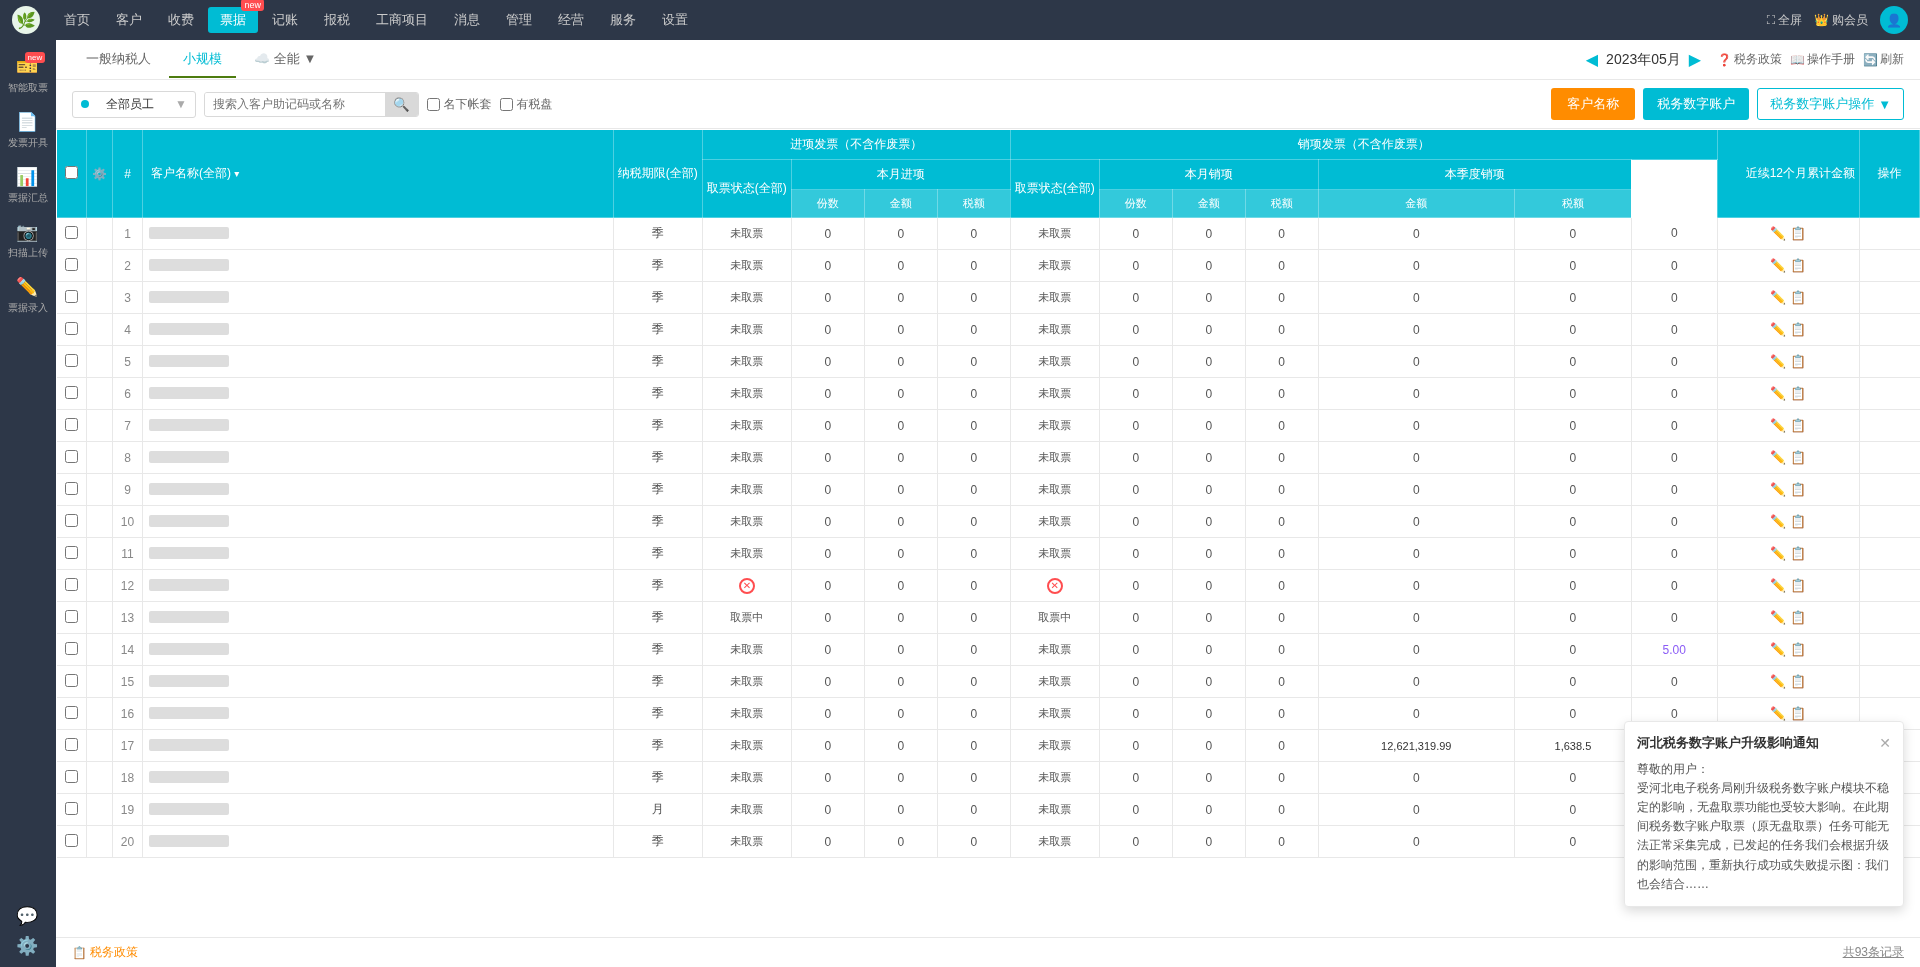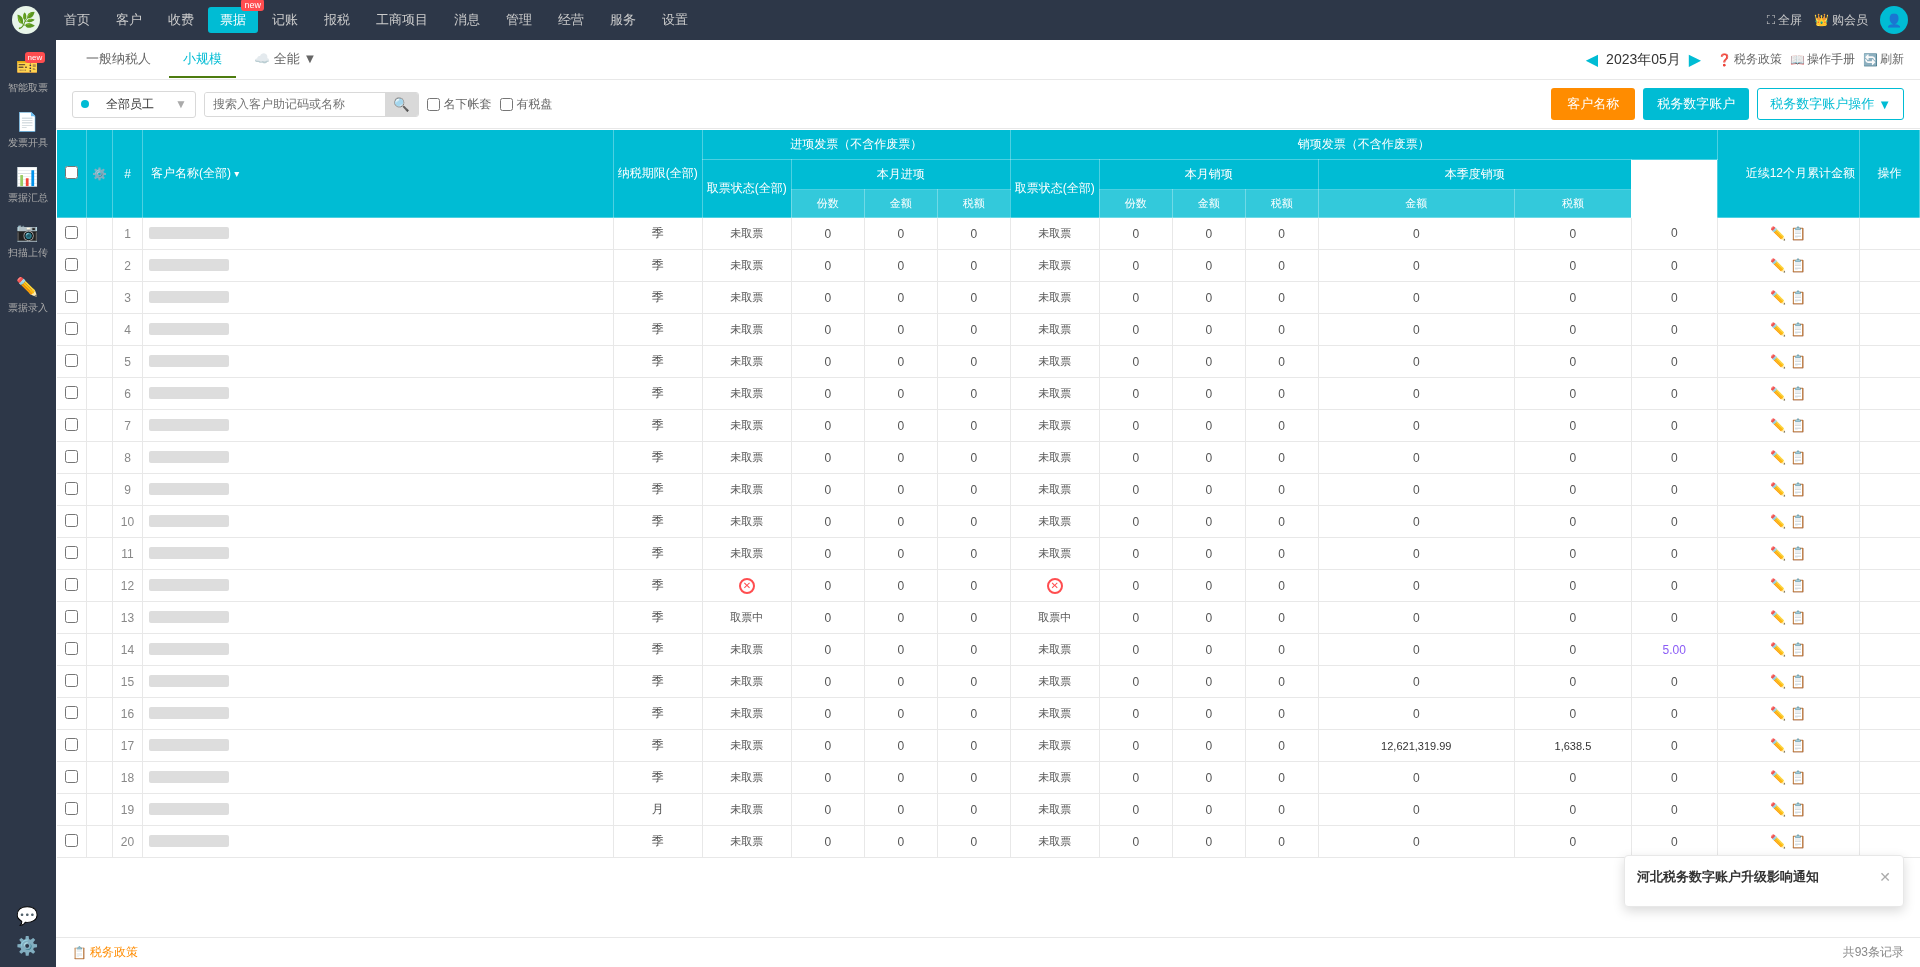--- a/index.html
+++ b/index.html
@@ -68,21 +68,21 @@
     
     .popup-notification { position: fixed; right: 16px; bottom: 60px; width: 280px; background: #fff; border: 1px solid #e8e8e8; border-radius: 4px; box-shadow: 0 4px 12px rgba(0,0,0,0.15); padding: 12px; z-index: 100; font-size: 12px; }
     .popup-header { display: flex; justify-content: space-between; align-items: center; margin-bottom: 8px; }
     .popup-title { font-size: 13px; font-weight: bold; color: #333; }
     .popup-close { cursor: pointer; color: #aaa; font-size: 14px; }
     .popup-content { color: #555; line-height: 1.6; font-size: 12px; }
 
     
     .status-bar { background: #fff; border-top: 1px solid #e8e8e8; padding: 6px 16px; display: flex; align-items: center; gap: 8px; }
     .status-bar-link { color: #ff8c00; cursor: pointer; font-size: 12px; display: flex; align-items: center; gap: 3px; }
-    .status-bar-right { margin-left: auto; font-size: 12px; color: #888; }
+    .status-bar-right { margin-left: auto; font-size: 12px; color: #888; text-decoration: underline; }
 
     .highlight-value { color: #8b5cf6; font-weight: 400; }
     .error-circle { display: inline-block; width: 16px; height: 16px; border-radius: 50%; border: 2px solid #ff4d4f; color: #ff4d4f; text-align: center; line-height: 12px; font-size: 10px; }
   </style>
 </head>
 <body>
 
 <div class="top-nav">
   <div style="display:flex;align-items:center;margin-right:8px;">
     <div style="width:28px;height:28px;background:#e8f5e9;border-radius:50%;display:flex;align-items:center;justify-content:center;">
@@ -640,13 +640,15 @@
     </div>
 
   </div>
 </div>
 
 <div class="popup-notification">
   <div class="popup-header">
     <span class="popup-title">河北税务数字账户升级影响通知</span>
     <span class="popup-close">✕</span>
   </div>
+  <div class="popup-content" style="white-space:pre-line;">尊敬的用户：
+受河北电子税务局刚升级税务数字账户模块不稳定的影响，无盘取票功能也受较大影响。在此期间税务数字账户取票（原无盘取票）任务可能无法正常采集完成，已发起的任务我们会根据升级的影响范围，重新执行成功或失败提示图：我们也会结合……</div>
 </div>
 
 </body></html>

